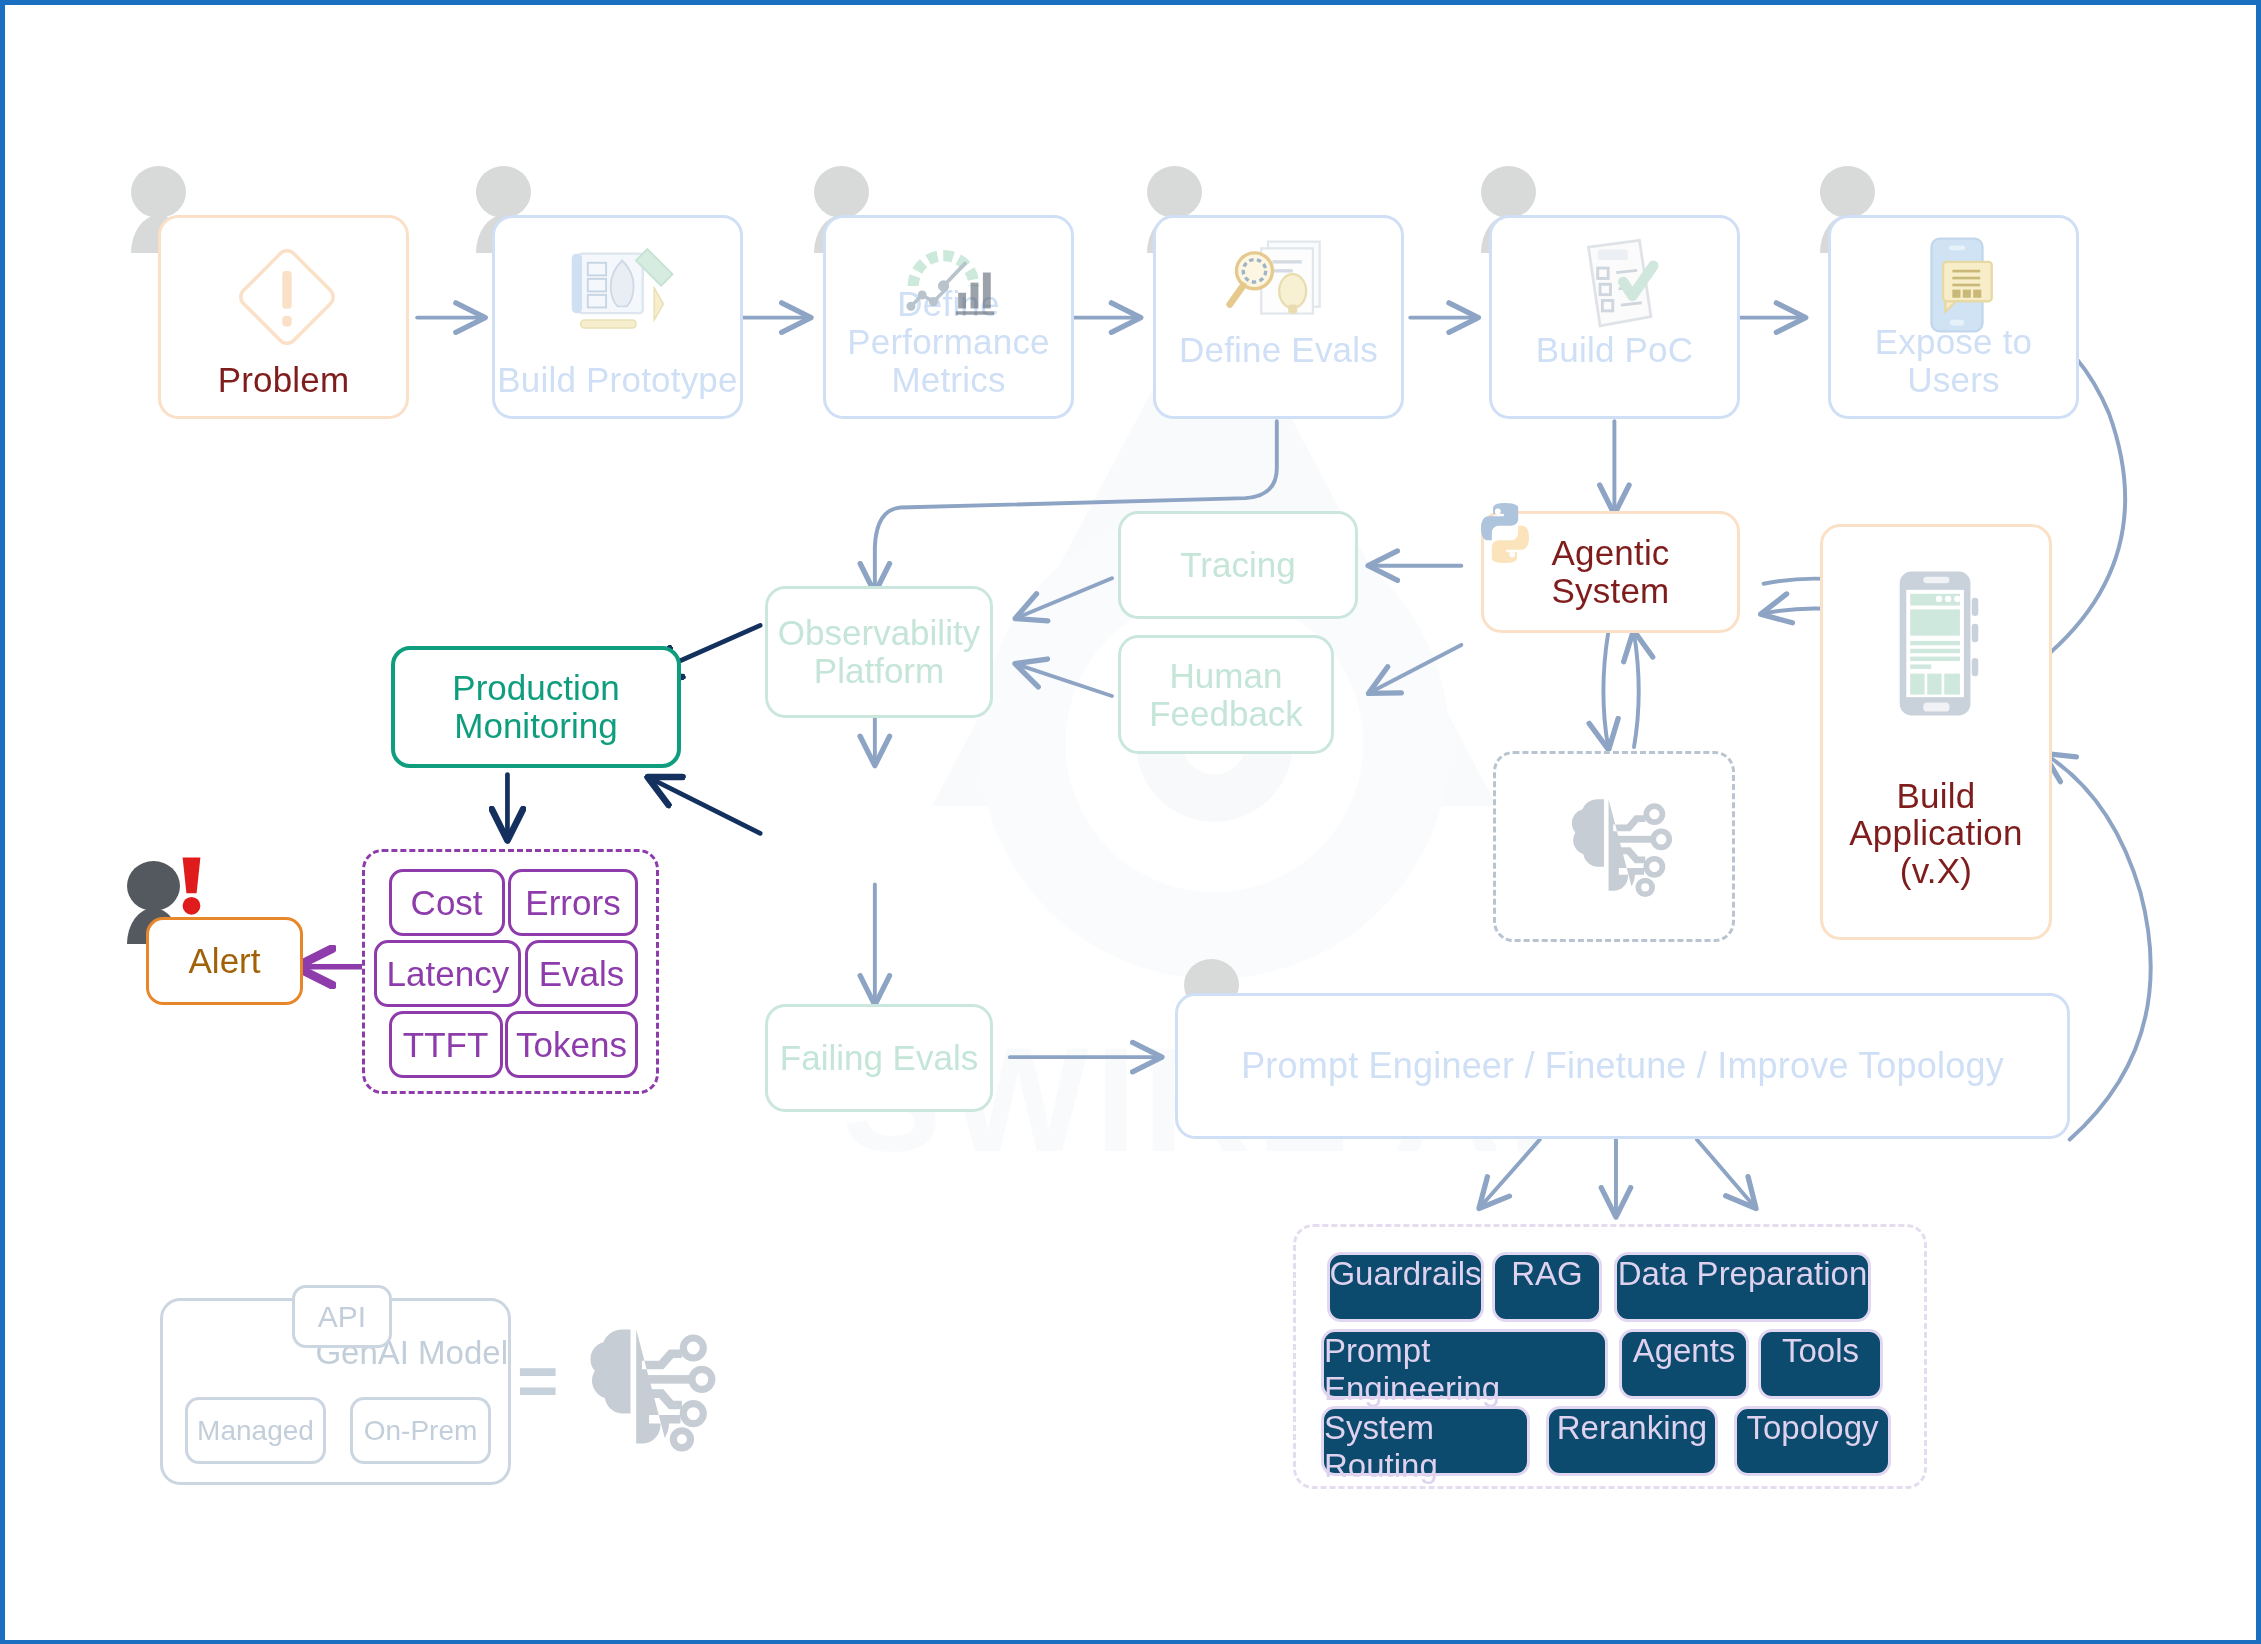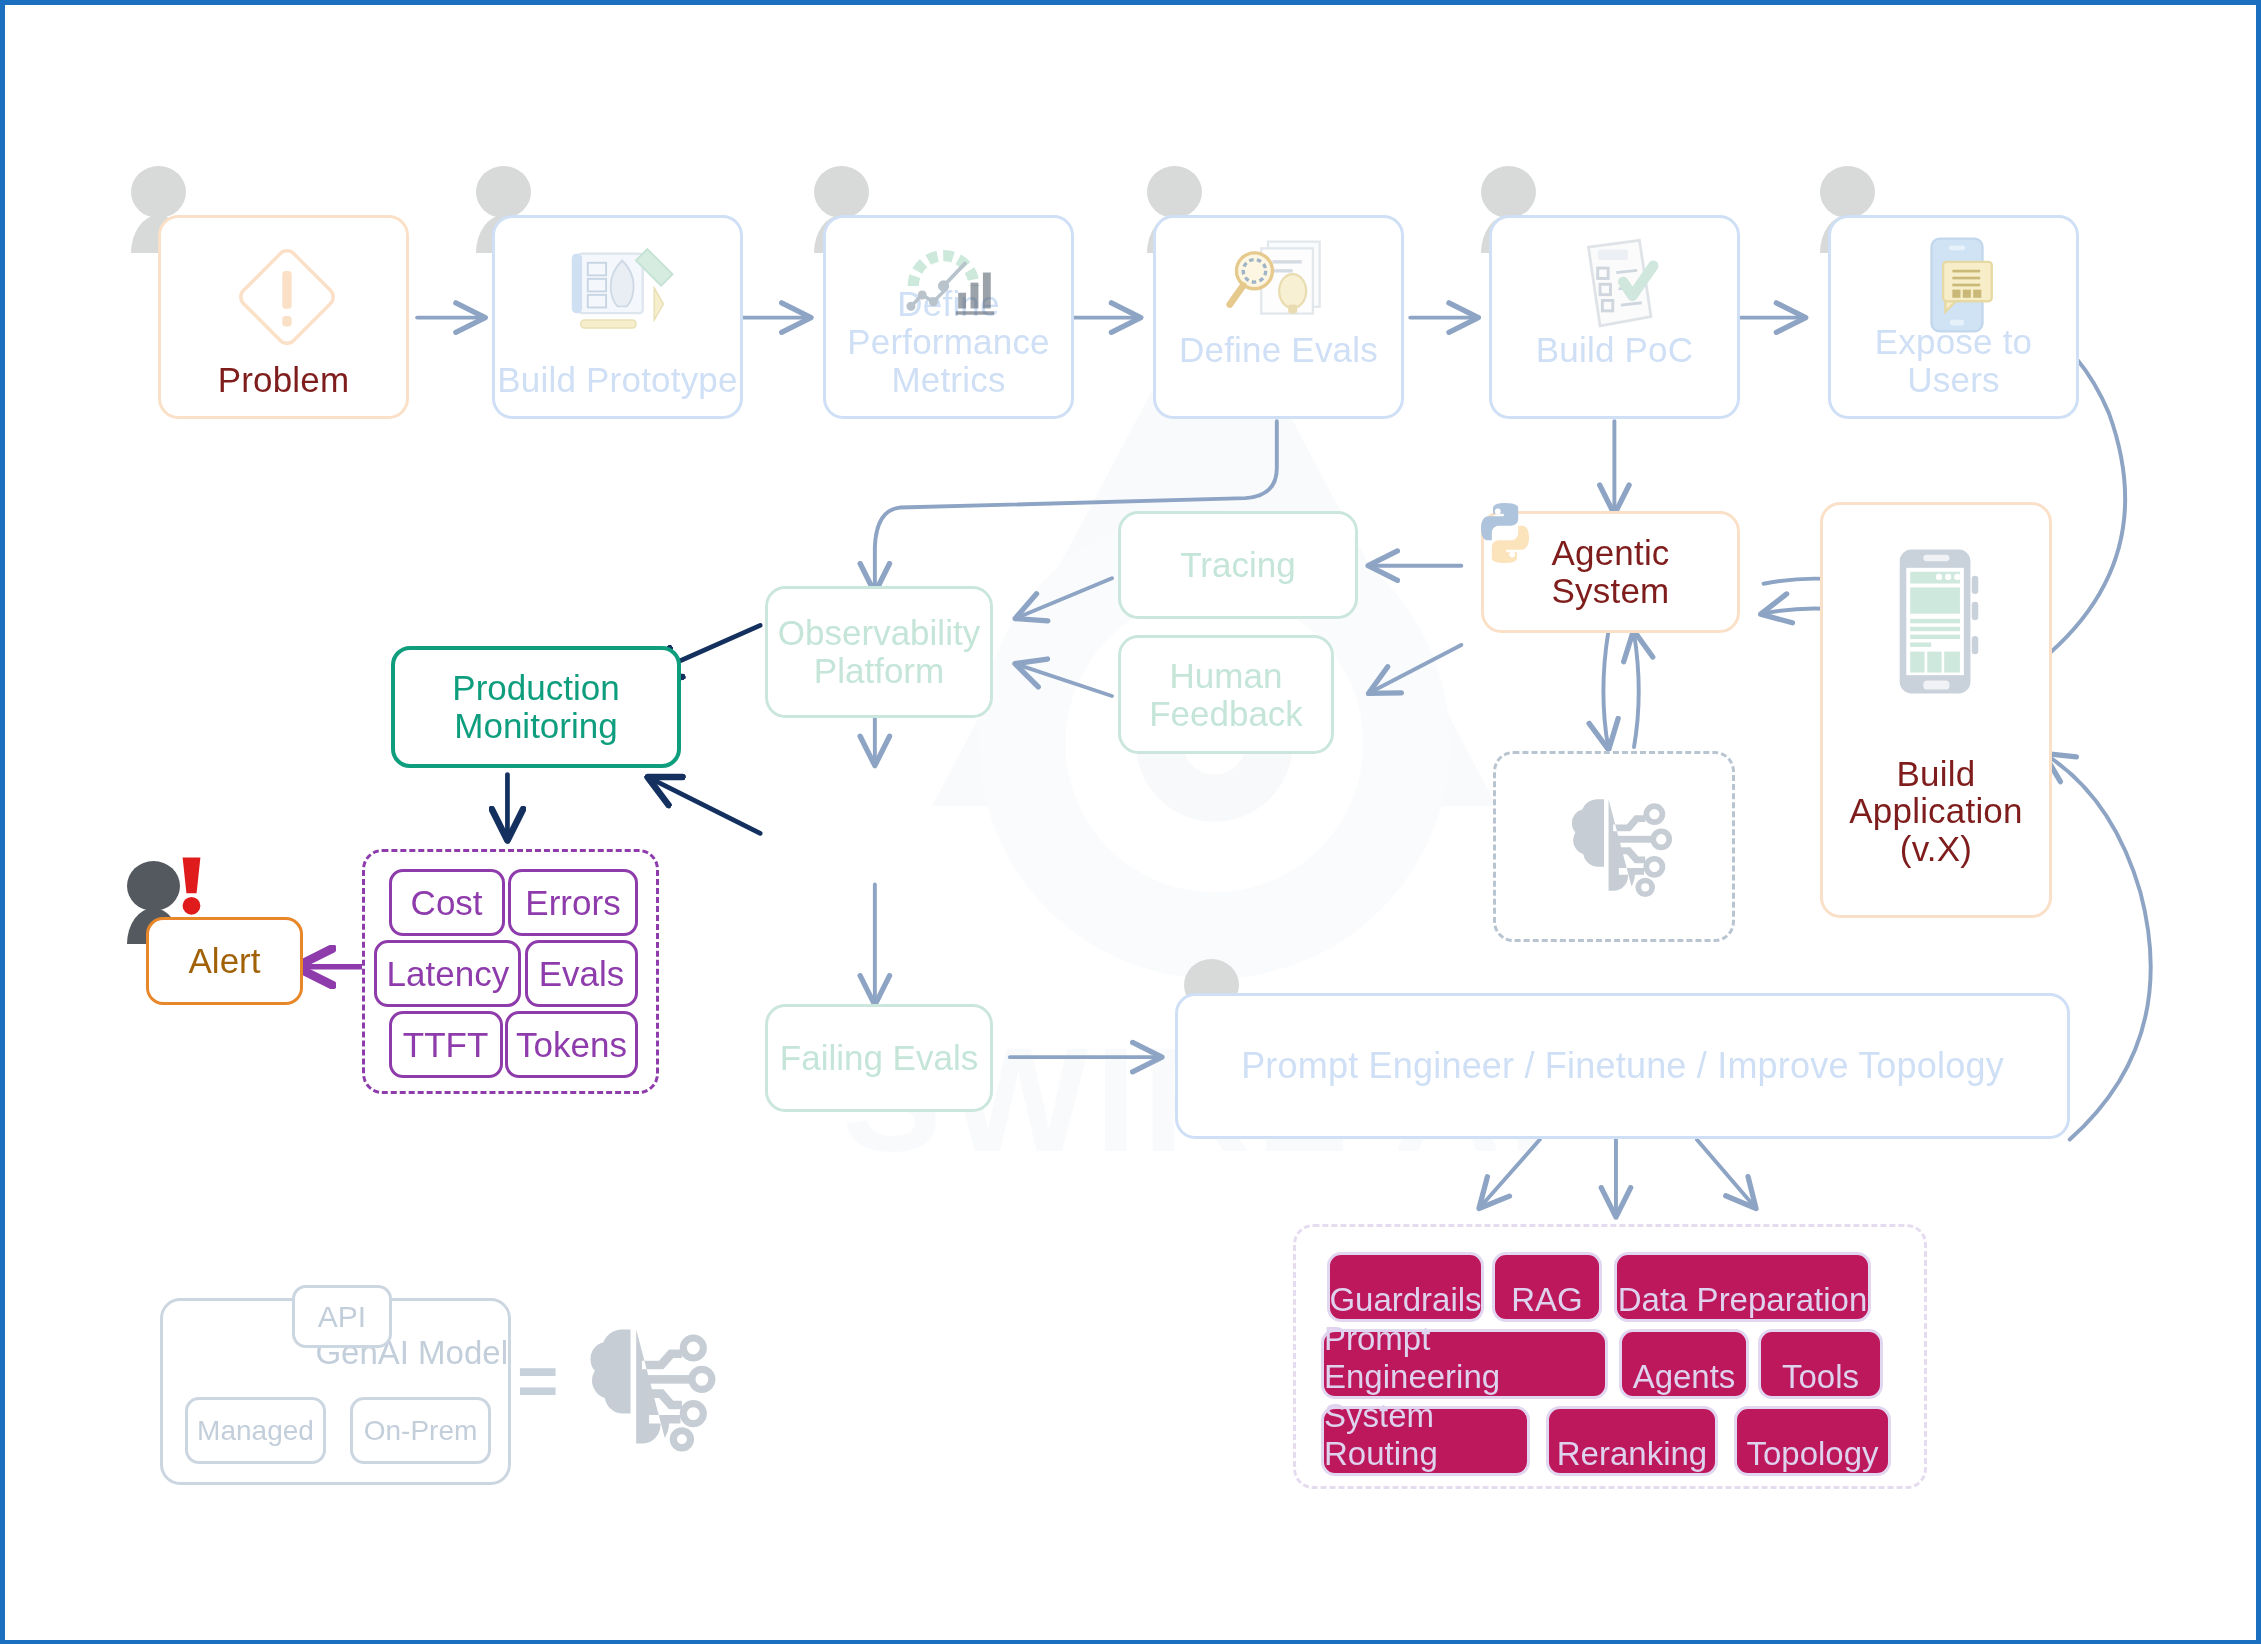--- a/index.html
+++ b/index.html
@@ -29,22 +29,22 @@
         font-size:35px;justify-content:center;}
   
   .alert-box{border:3.9px solid #e8862a;border-radius:17.3px;background:#fff;color:#a16207;
         font-size:35px;justify-content:center;}
   
   .metrics-group{position:absolute;border:3.9px dashed #8e3bab;border-radius:20.4px;background:#fff;}
   .chip{position:absolute;border:3.9px solid #8e3bab;border-radius:14px;background:#fff;
         color:#8e3bab;font-size:35px;display:flex;align-items:center;justify-content:center;}
   
   .tag-group{position:absolute;border:3.9px dashed #e5dcf0;border-radius:20.4px;background:#fff;}
-  .tag{position:absolute;border:3.9px solid #e2d7f1;border-radius:14px;background:#be185d;
-       color:#ded2ee;font-size:33px;display:flex;align-items:flex-end;justify-content:center;}
+  .tag{position:absolute;border:3.9px solid #e2d7f1;border-radius:14px;background:#0c4a6e;
+       color:#ded2ee;font-size:33px;display:flex;align-items:flex-start;justify-content:center;}
   
   .dash-grey{position:absolute;border:3.9px dashed #b9c4d1;border-radius:20.4px;background:#fff;}
   
   .legend-box{position:absolute;border:3.9px solid #ccd6e1;border-radius:20.4px;background:#fff;}
   .legend-chip{position:absolute;border:3.9px solid #ccd6e1;border-radius:14px;background:#fff;
        color:#c3cedb;font-size:28px;display:flex;align-items:center;justify-content:center;}
   .legend-title{position:absolute;color:#c3cedb;font-size:33px;text-align:right;width:100%;}
   .eq{position:absolute;color:#c7d1dc;font-size:71px;font-weight:700;}
   
   .person{position:absolute;}
@@ -291,21 +291,21 @@
         <path d="M52 8 l0 80 l4 0 a13 13 0 0 0 13 -13 l0 -1 l-8 0 l0 -6 l22 0 l0 6 l-8 0 a19 19 0 0 1 -3 10 l0 0 M56 30 l12 0 l7 -8 l9 0 l0 6 l-6 0 l-7 8 l-15 0 z M56 56 l12 0 l7 8 l9 0 l0 -6 l-6 0 l-7 -8 l-15 0 z"></path>
         <circle cx="92" cy="21" r="7" fill="none" stroke="#c6cdd4" stroke-width="5"></circle>
         <circle cx="98" cy="43" r="7" fill="none" stroke="#c6cdd4" stroke-width="5"></circle>
         <circle cx="92" cy="67" r="7" fill="none" stroke="#c6cdd4" stroke-width="5"></circle>
         <circle cx="84" cy="85" r="6" fill="none" stroke="#c6cdd4" stroke-width="5"></circle>
         <rect x="56" y="40" width="36" height="6"></rect>
       </g>
     </svg>
   </div>
 
-  <div class="node pipe orange" style="left:1815px;top:497px;width:232px;height:416px;justify-content:flex-end;">
+  <div class="node pipe orange" style="left:1815px;top:519px;width:232px;height:416px;justify-content:flex-end;">
     <svg width="110" height="157" viewBox="0 0 84 118" style="position:absolute;top:38px;left:61px;">
       <rect x="12" y="4" width="54" height="110" rx="9" fill="#c9d1da"></rect>
       <rect x="17" y="18" width="44" height="82" fill="#ffffff"></rect>
       <rect x="30" y="8" width="20" height="5" rx="2.5" fill="#f0f2f5"></rect>
       <rect x="30" y="104" width="20" height="7" rx="3" fill="#f0f2f5"></rect>
       <rect x="67" y="24" width="5" height="14" rx="2.5" fill="#c9d1da"></rect>
       <rect x="67" y="44" width="5" height="14" rx="2.5" fill="#c9d1da"></rect>
       <rect x="67" y="70" width="5" height="14" rx="2.5" fill="#c9d1da"></rect>
       <g fill="#cfe8dd">
         <rect x="20" y="21" width="38" height="9"></rect>

